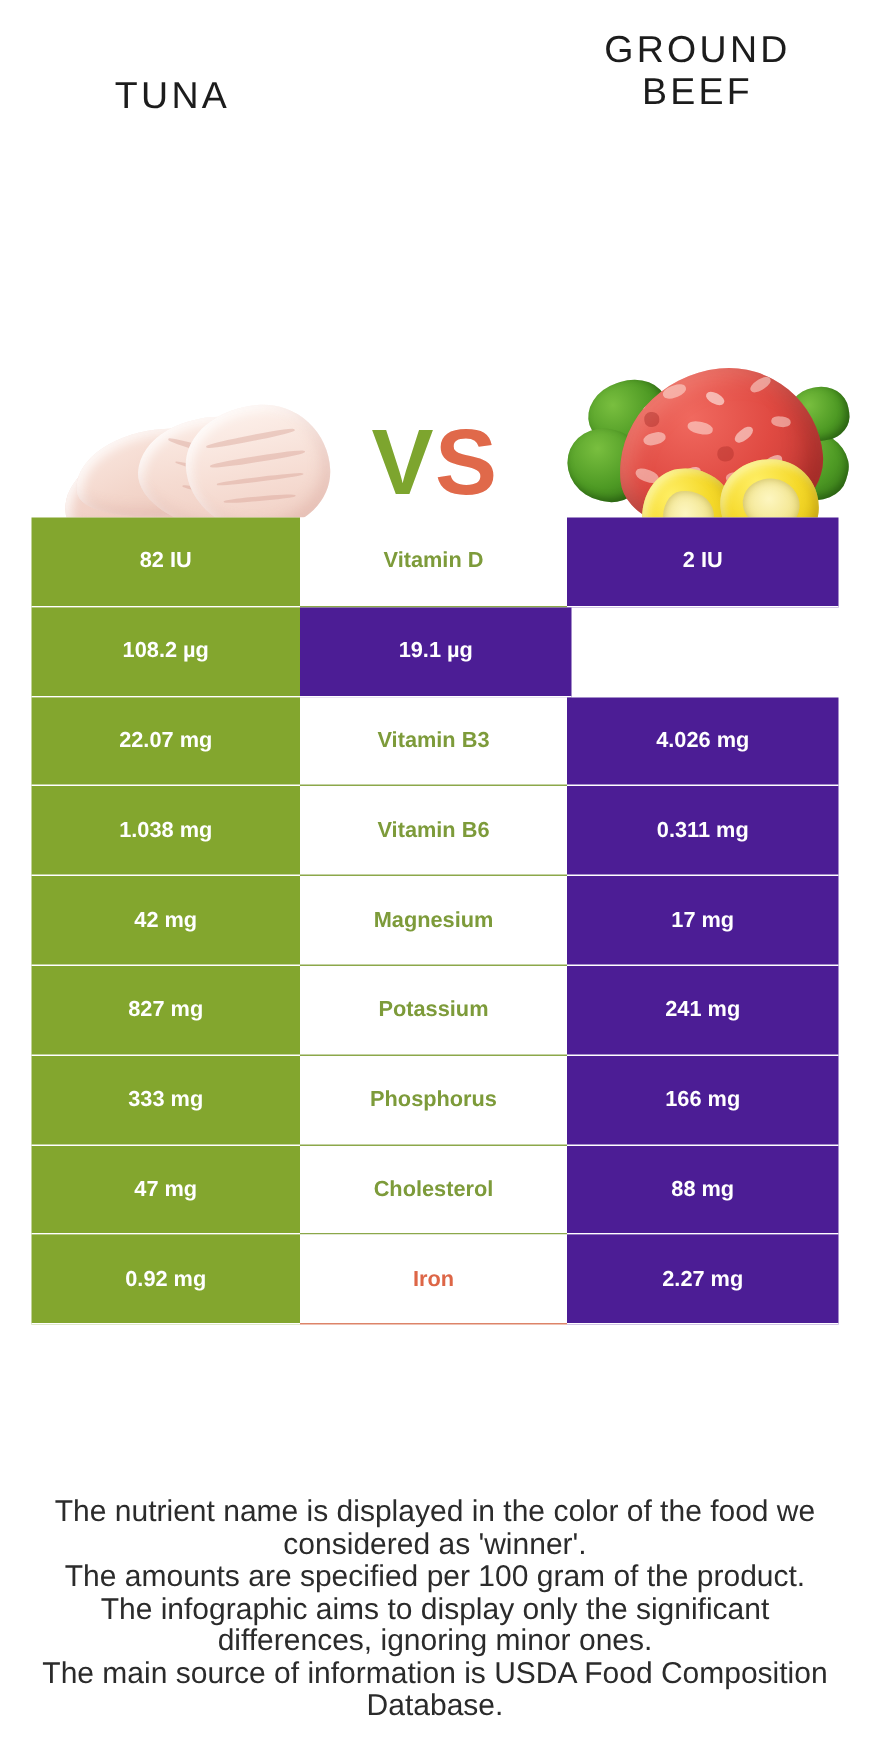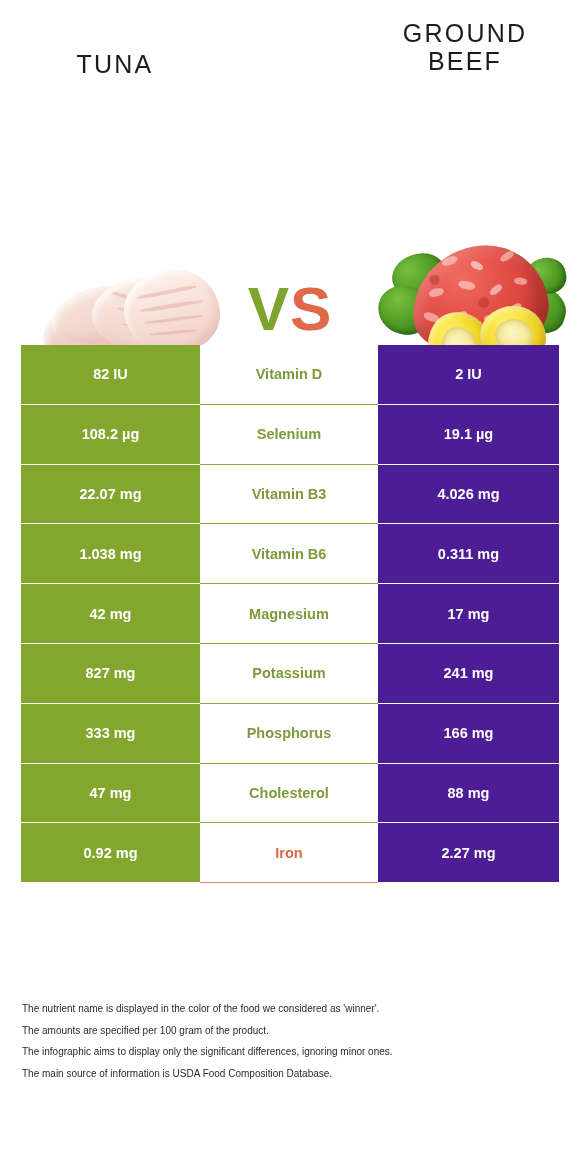--- a/index.html
+++ b/index.html
@@ -221,23 +221,23 @@
     color: #DD6647;
     border-bottom: 1.1px solid #DD8469;
   }
 
   
   .footer {
     position: absolute;
     left: 0;
     top: 998px;
     width: 580px;
-    text-align: left;
+    text-align: center;
     font-family: "Liberation Sans", sans-serif;
-    font-size: 10px;
+    font-size: 20px;
     line-height: 21.5px;
     color: #2b2b2b;
     padding: 0 22px;
     box-sizing: border-box;
   }
   .footer p { margin: 0; }
 </style>
 </head>
 <body>
 
@@ -304,21 +304,20 @@
 </div>
 
 <div class="table" id="nutrient-table">
     <div class="row">
       <div class="cell left-val">82 IU</div>
       <div class="cell name win-green">Vitamin D</div>
       <div class="cell right-val">2 IU</div>
     </div>
     <div class="row">
       <div class="cell left-val">108.2 µg</div>
-      <div class="cell name win-green">Selenium</div>
       <div class="cell right-val">19.1 µg</div>
     </div>
     <div class="row">
       <div class="cell left-val">22.07 mg</div>
       <div class="cell name win-green">Vitamin B3</div>
       <div class="cell right-val">4.026 mg</div>
     </div>
     <div class="row">
       <div class="cell left-val">1.038 mg</div>
       <div class="cell name win-green">Vitamin B6</div>

